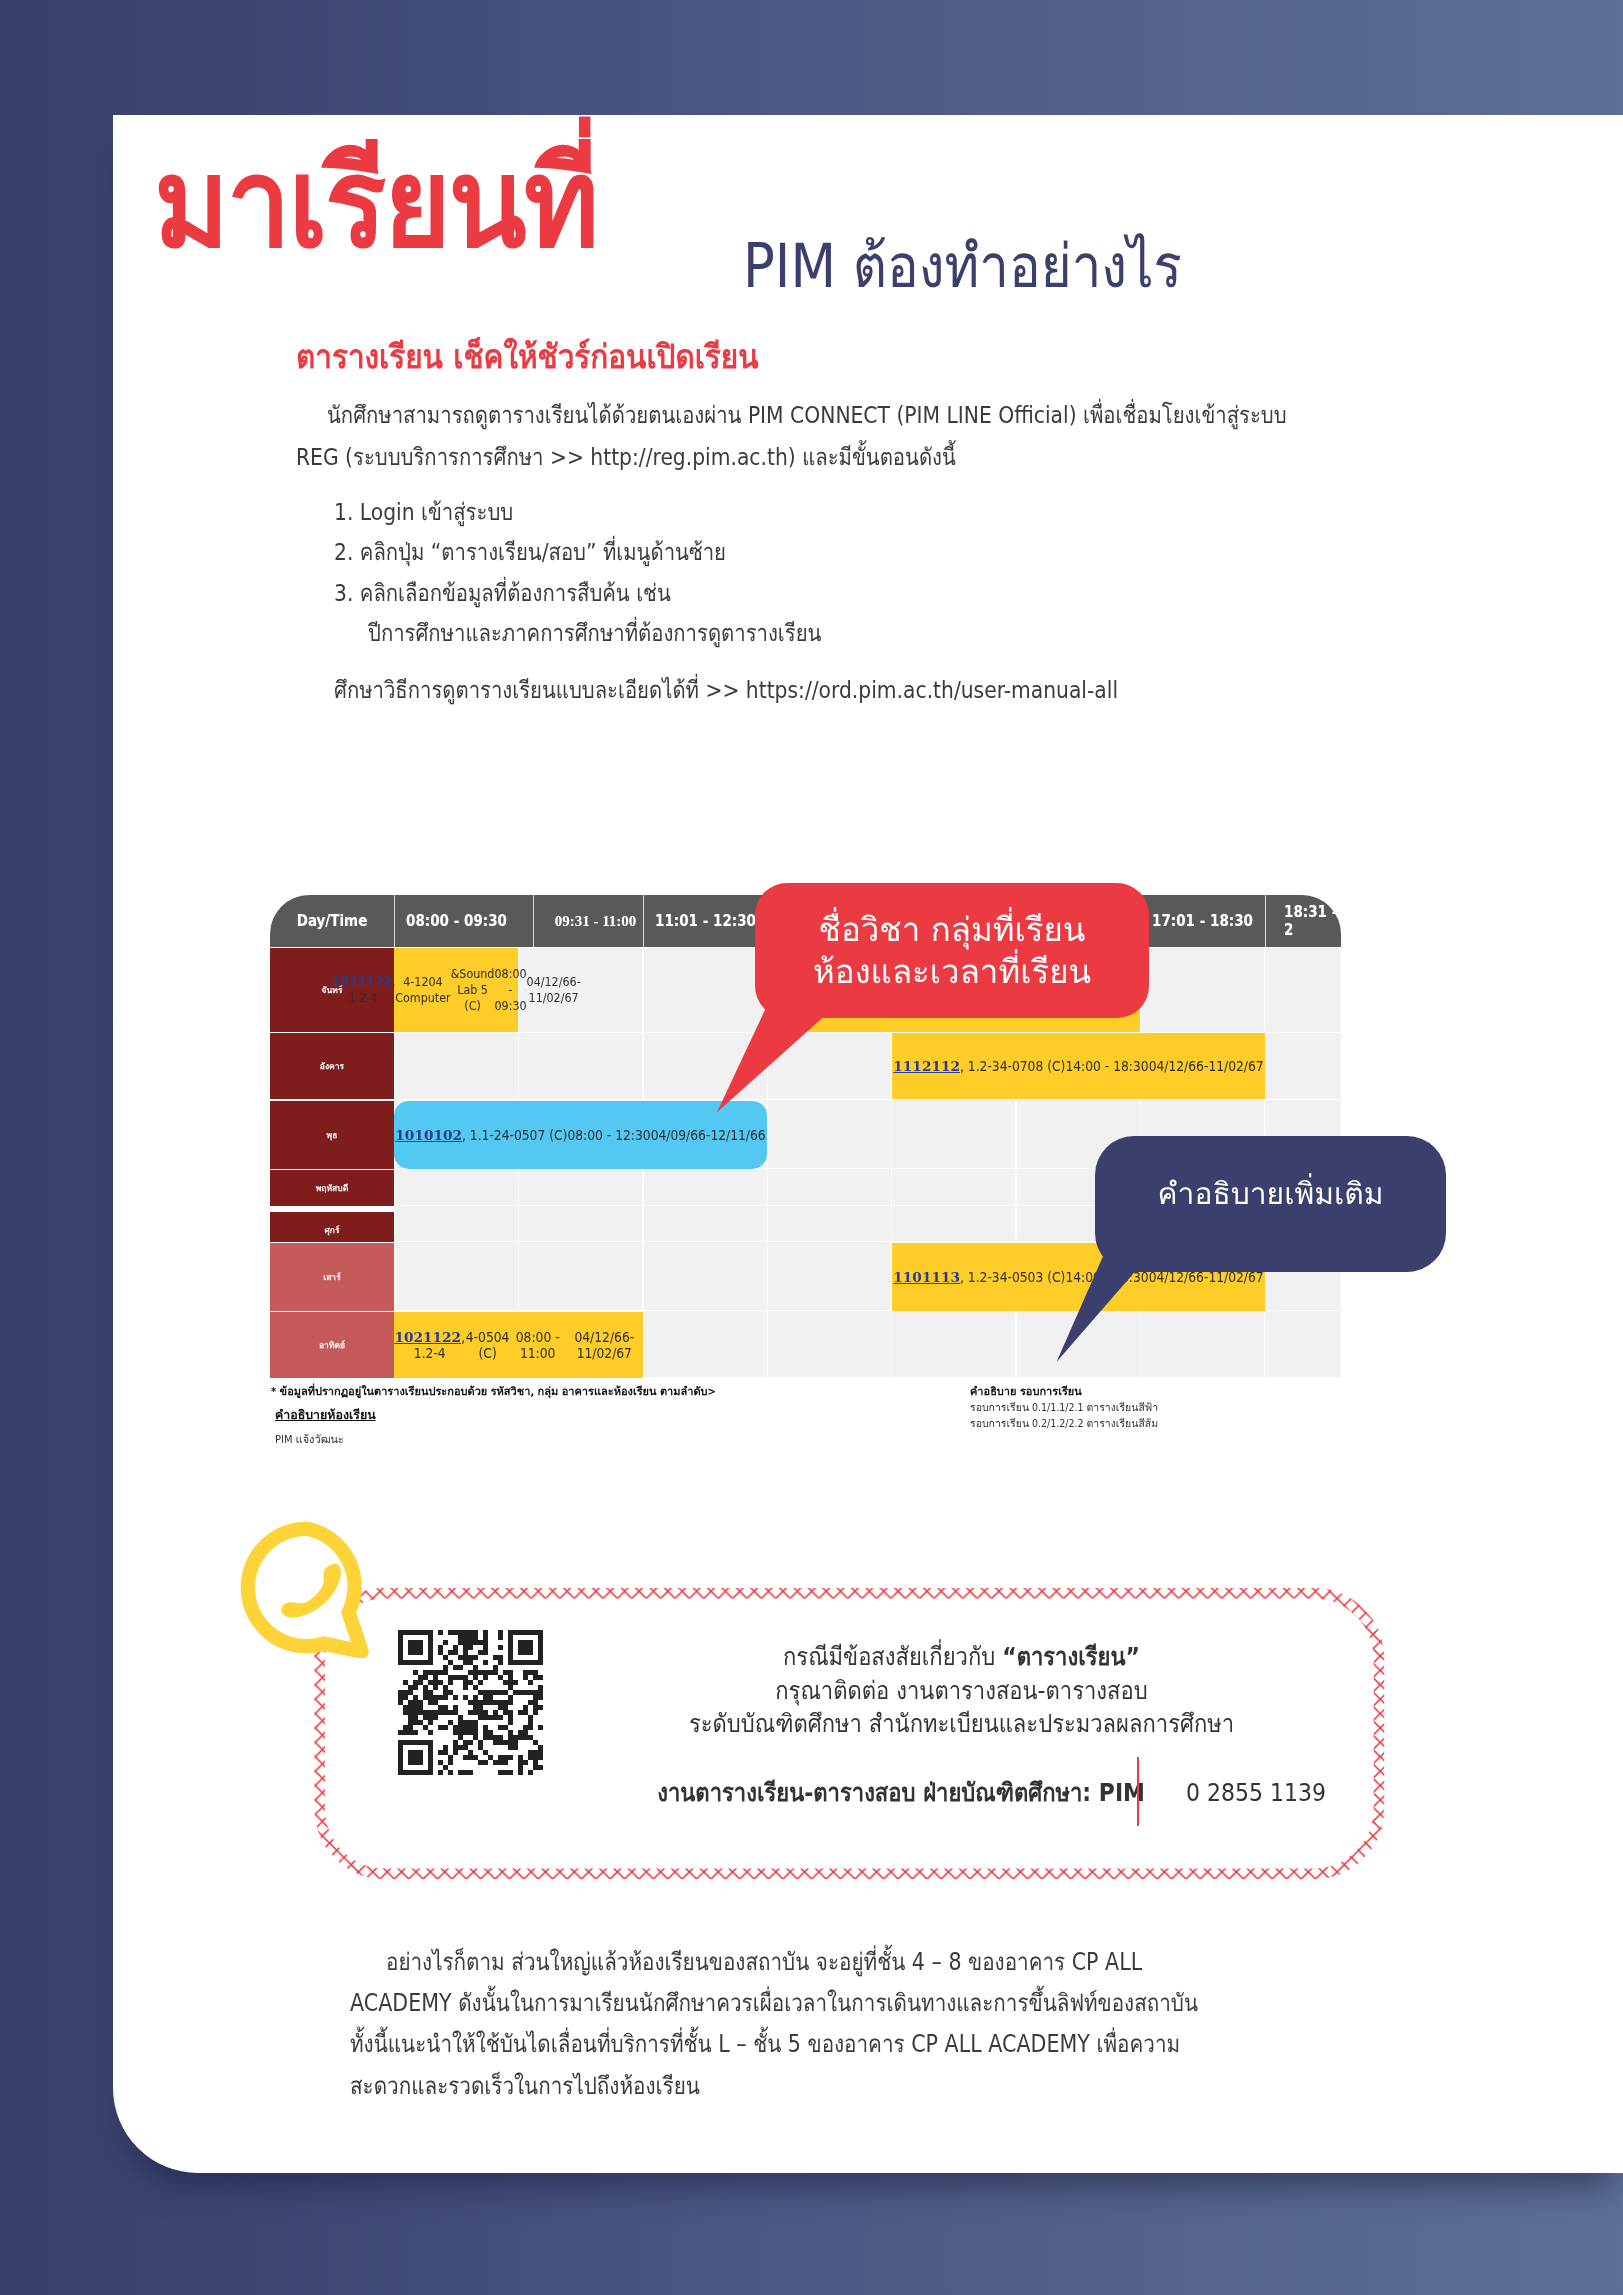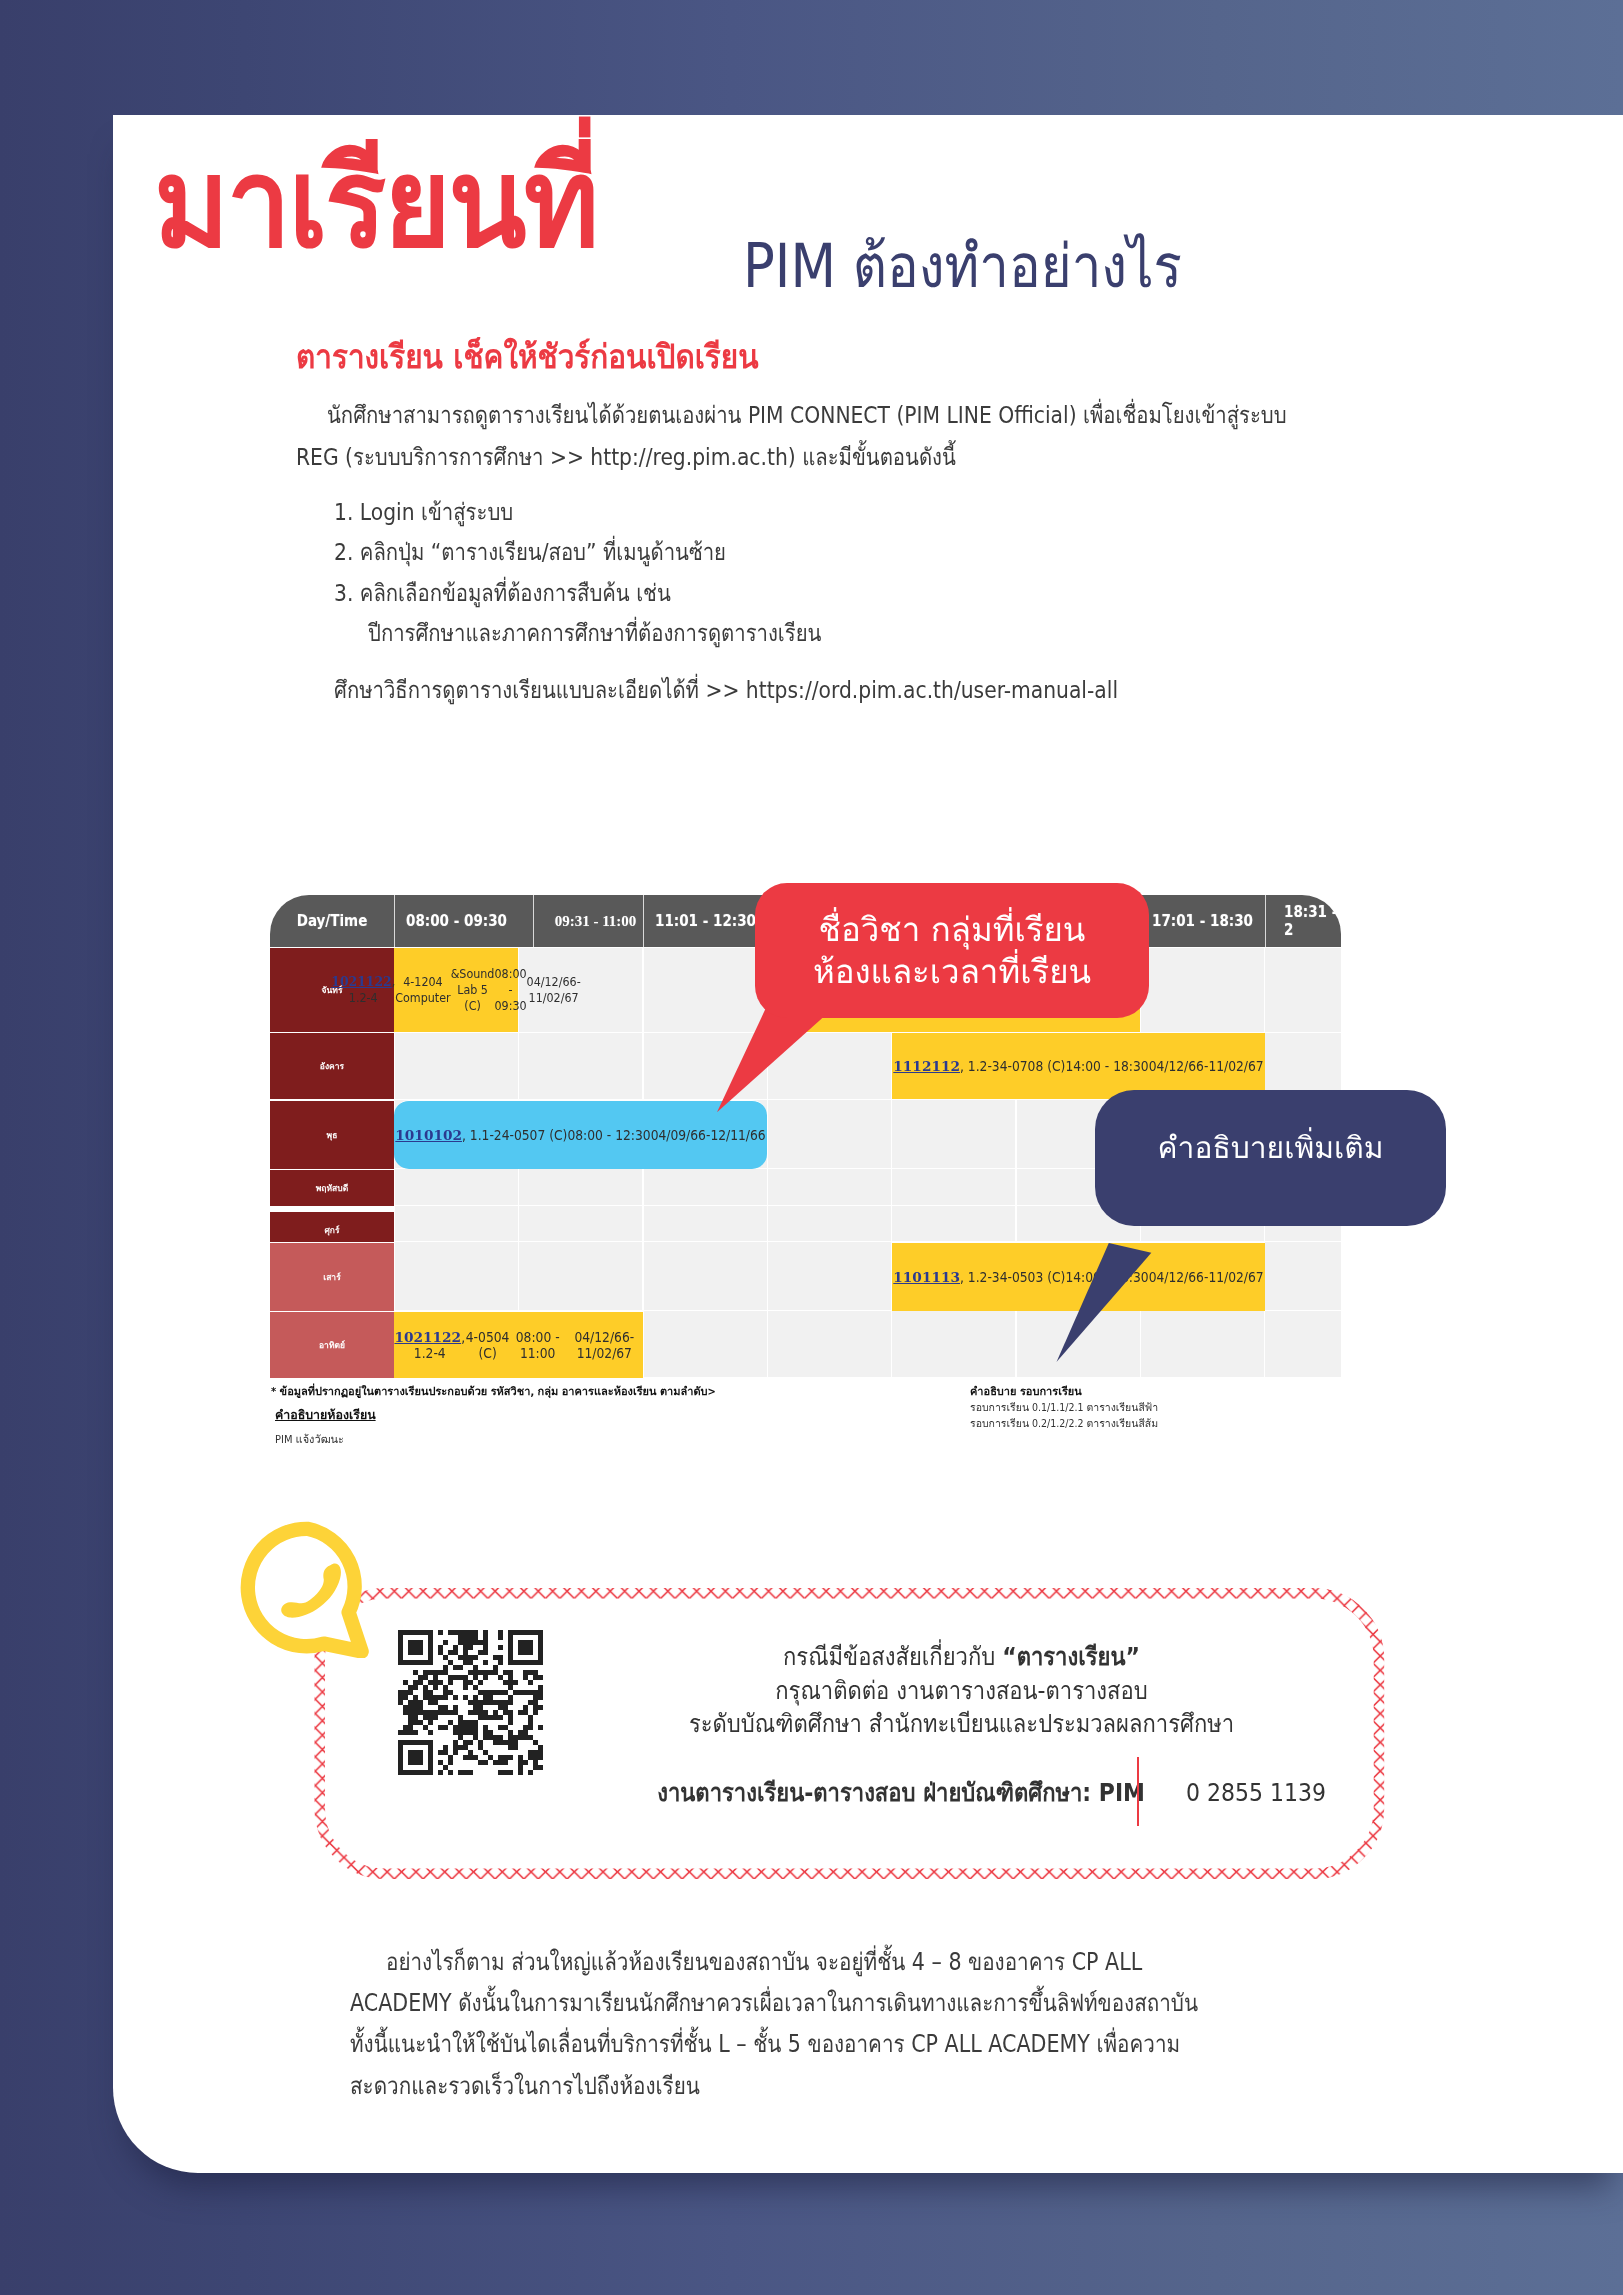--- a/index.html
+++ b/index.html
@@ -87,21 +87,21 @@
   .bubble {
     position: absolute; display: flex; align-items: center; justify-content: center;
     color: #ffffff; text-align: center; white-space: pre-line;
   }
   .bubble-red {
     left: 755px; top: 883px; width: 394px; height: 135px;
     background: #ec3a43; border-radius: 32px;
     font-size: 33px; line-height: 42px;
   }
   .bubble-navy {
-    left: 1095px; top: 1090px; width: 351px; height: 136px;
+    left: 1095px; top: 1136px; width: 351px; height: 136px;
     background: #3a3f6e; border-radius: 39px;
     font-size: 30px; align-items: flex-start; padding-top: 34px;
   }
   .bubble-tail { position: absolute; left: 0; top: 0; overflow: visible; }
 
   .foot-note { position: absolute; font-size: 11px; color: #111; white-space: nowrap; font-family: "DejaVu Sans Condensed","DejaVu Sans",sans-serif; }
 
   
   .contact-box {
     position: absolute; left: 319px; top: 1593px; width: 1059px; height: 281px;

